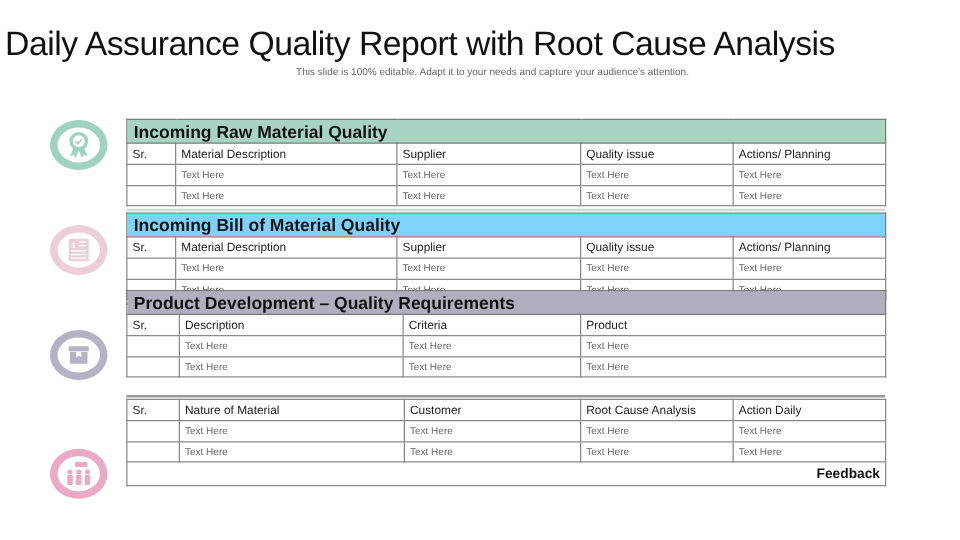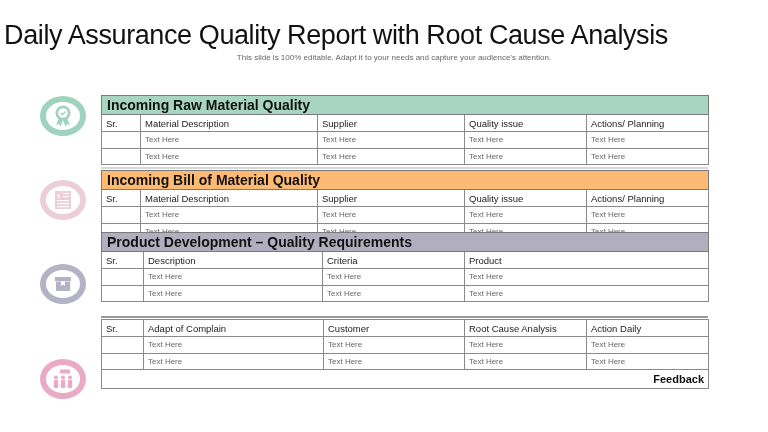--- a/index.html
+++ b/index.html
@@ -123,21 +123,21 @@
 <table class="section" style="top:170px;">
   <colgroup>
       <col style="width:39px">
       <col style="width:177px">
       <col style="width:147px">
       <col style="width:122px">
       <col style="width:122px">
     </colgroup>
   <tbody>
       <tr class="sec-head">
-        <td colspan="5" style="background:#fdba74;">Incoming Bill of Material Quality</td>
+        <td colspan="5" style="background:#7dd3fc;">Incoming Bill of Material Quality</td>
       </tr>
   <tr class="col-head">
     <td>Sr.</td>
     <td>Material Description</td>
     <td>Supplier</td>
     <td>Quality issue</td>
     <td>Actions/ Planning</td>
   </tr>
   <tr class="data-row">
     <td></td>
@@ -194,21 +194,21 @@
   <colgroup>
       <col style="width:42px">
       <col style="width:180px">
       <col style="width:141px">
       <col style="width:122px">
       <col style="width:122px">
     </colgroup>
   <tbody>
   <tr class="col-head">
     <td>Sr.</td>
-    <td>Adapt of Complain</td>
+    <td>Nature of Material</td>
     <td>Customer</td>
     <td>Root Cause Analysis</td>
     <td>Action Daily</td>
   </tr>
   <tr class="data-row">
     <td></td>
     <td>Text Here</td>
     <td>Text Here</td>
     <td>Text Here</td>
     <td>Text Here</td>

